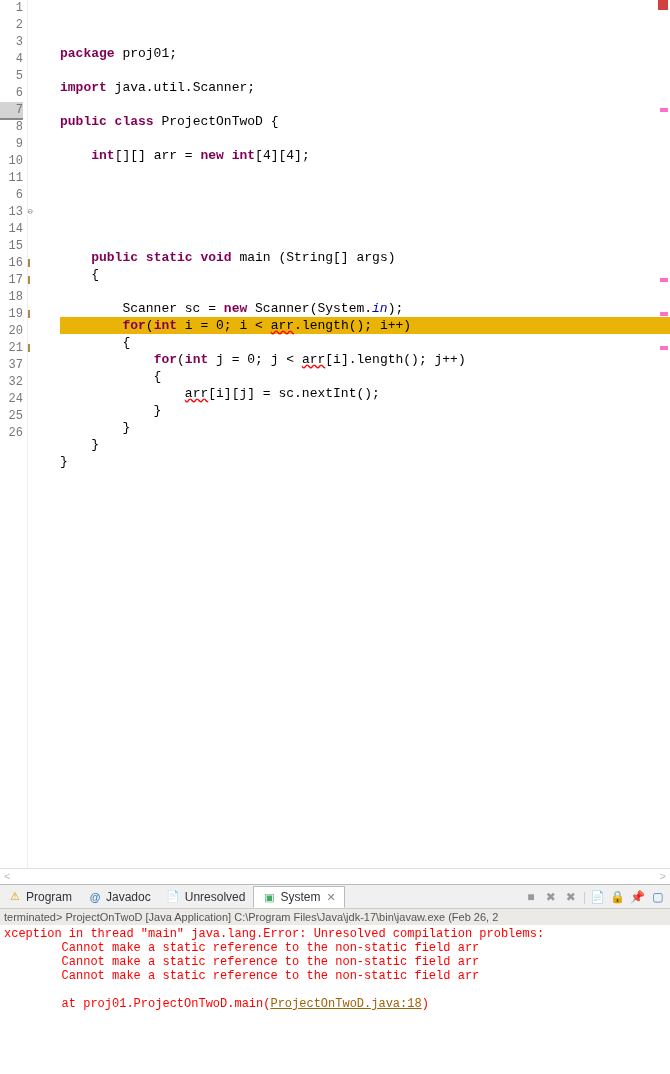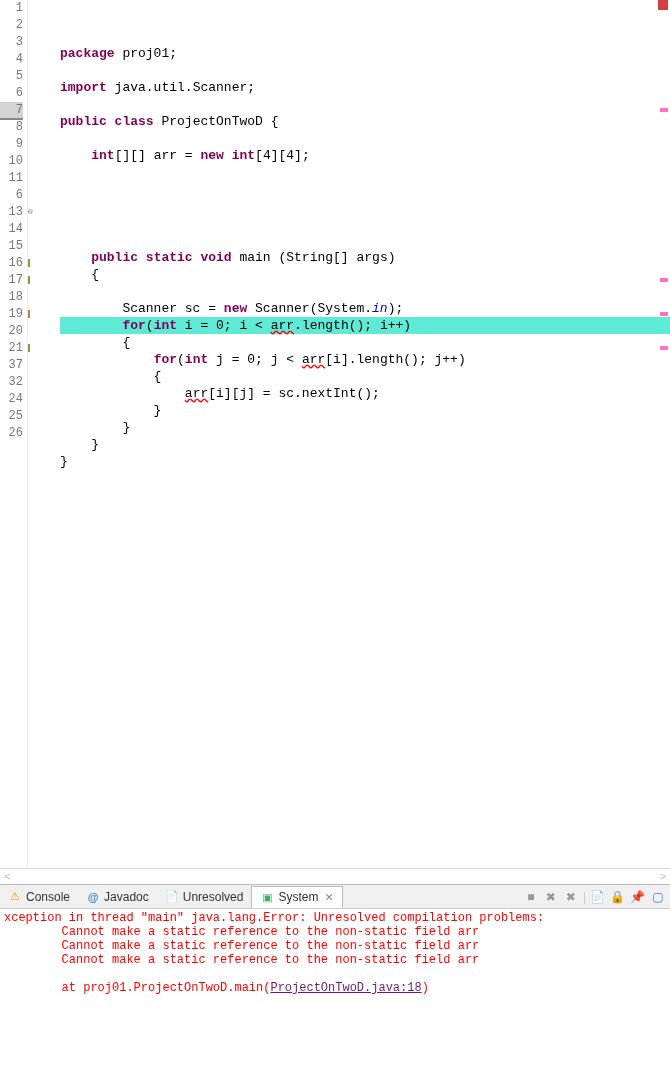--- a/index.html
+++ b/index.html
@@ -57,21 +57,21 @@
   white-space: pre;
   overflow: hidden;
   position: relative;
 }
 .code-line {
   height: 17px;
   line-height: 17px;
   margin-left: 24px;
 }
 .code-line.highlighted {
-  background: #5eead4;
+  background: #eab308;
 }
 .kw { color: #7f0055; font-weight: bold; }
 .static-field { color: #0000c0; font-style: italic; }
 .err-underline {
   text-decoration: underline wavy #ff0000;
   text-decoration-skip-ink: none;
 }
 .right-markers {
   position: absolute;
   right: 0;
@@ -164,21 +164,21 @@
 }
 .console-body {
   flex: 1;
   padding: 2px 4px;
   font-family: Consolas, 'Courier New', monospace;
   font-size: 12px;
   white-space: pre;
   overflow: hidden;
 }
 .err-red { color: #ff0000; }
-.err-link { color: #701a75; text-decoration: underline; }
+.err-link { color: #a16207; text-decoration: underline; }
 .left-breakpoint-bar {
   position: absolute;
   left: -2px;
   top: 0;
   width: 3px;
   height: 100%;
 }
 .bp {
   position:absolute;
   left:0;
@@ -233,21 +233,21 @@
 
 <div class="scroller-h">
   <span>&lt;</span>
   <span>&gt;</span>
 </div>
 
 <div class="bottom-panel">
   <div class="tab-bar">
     <div class="tab">
       <span class="tab-icon" style="color:#d9a400">⚠</span>
-      <span>Console</span>
+      <span>Program</span>
     </div>
     <div class="tab">
       <span class="tab-icon" style="color:#3b7fc4;font-weight:bold">@</span>
       <span>Javadoc</span>
     </div>
     <div class="tab">
       <span class="tab-icon">📄</span>
       <span>Unresolved</span>
     </div>
     <div class="tab active">
@@ -259,14 +259,15 @@
       <span class="tb-icon" style="color:#999">■</span>
       <span class="tb-icon" style="color:#999">✖</span>
       <span class="tb-icon" style="color:#999">✖</span>
       <span style="color:#ccc">|</span>
       <span class="tb-icon">📄</span>
       <span class="tb-icon">🔒</span>
       <span class="tb-icon">📌</span>
       <span class="tb-icon" style="color:#3b7fc4">▢</span>
     </div>
   </div>
+  <div class="console-header">terminated&gt; ProjectOnTwoD [Java Application] C:\Program Files\Java\jdk-17\bin\javaw.exe  (Feb 26, 2</div>
   <div class="console-body" id="consoleBody"><div class="err-red">xception in thread "main" java.lang.Error: Unresolved compilation problems:</div><div class="err-red">	Cannot make a static reference to the non-static field arr</div><div class="err-red">	Cannot make a static reference to the non-static field arr</div><div class="err-red">	Cannot make a static reference to the non-static field arr</div><div class="">&nbsp;</div><div><span class="err-red">	at proj01.ProjectOnTwoD.main(</span><span class="err-link">ProjectOnTwoD.java:18</span><span class="err-red">)</span></div></div>
 </div>
 
 </body></html>

